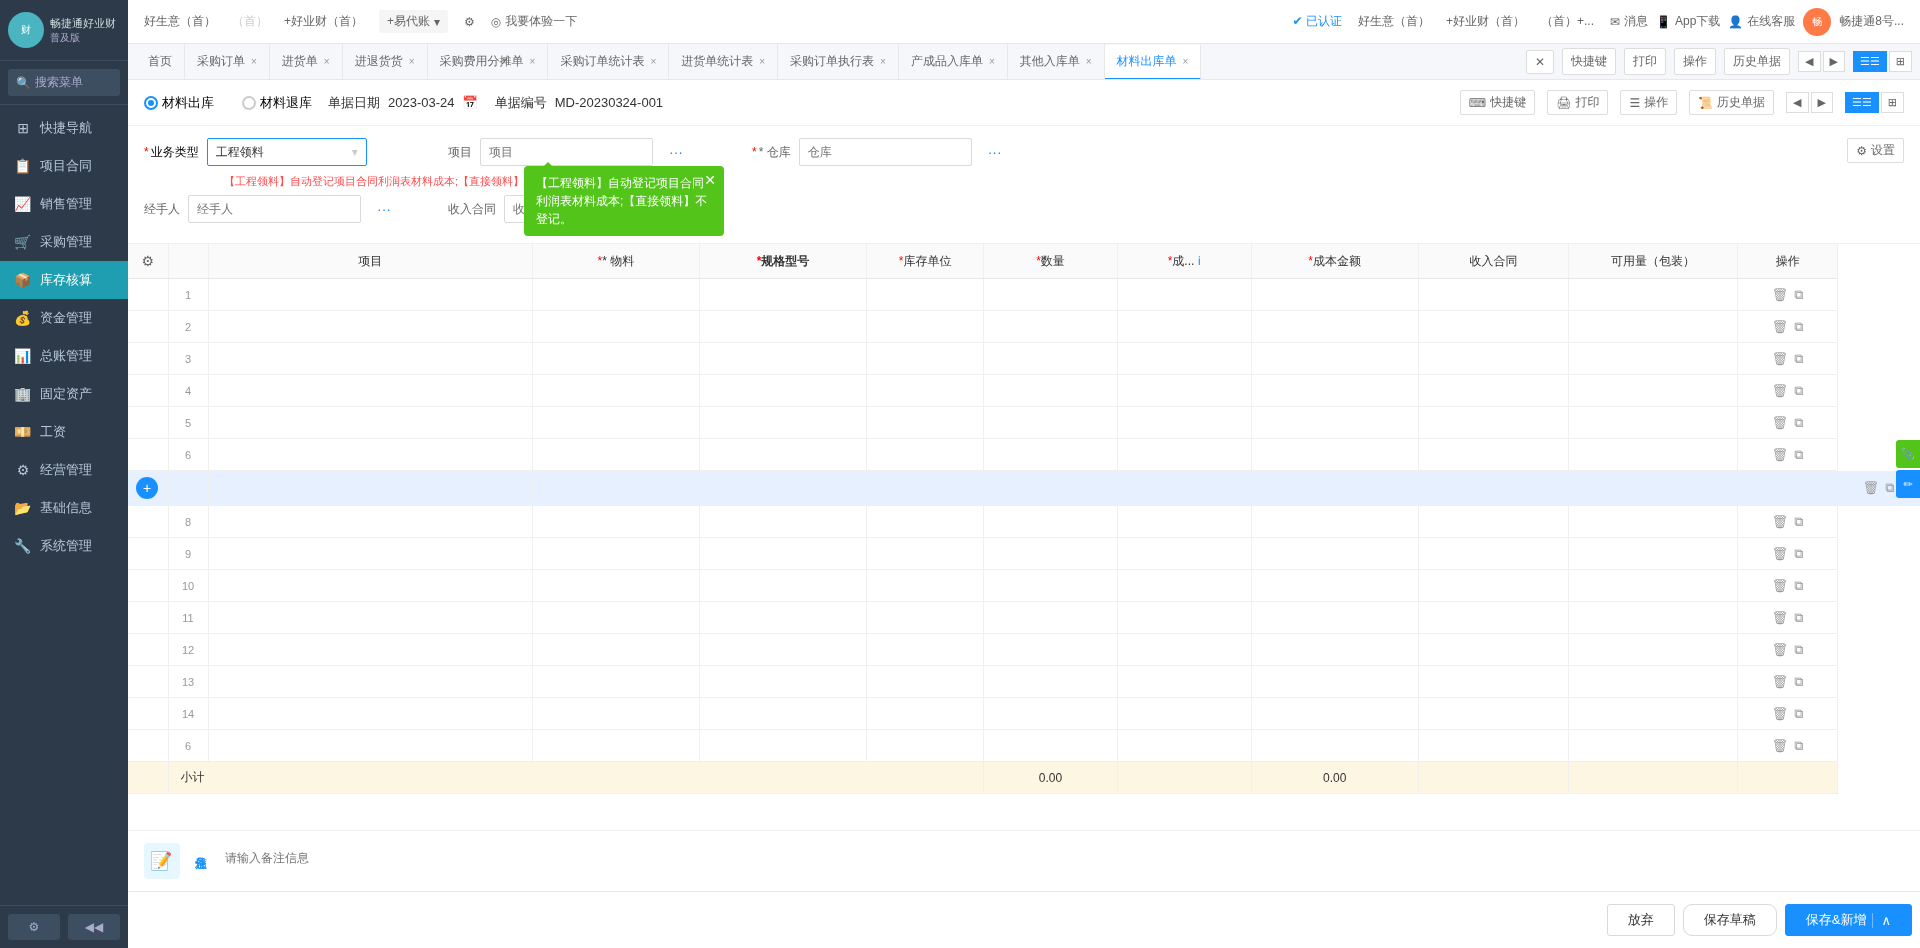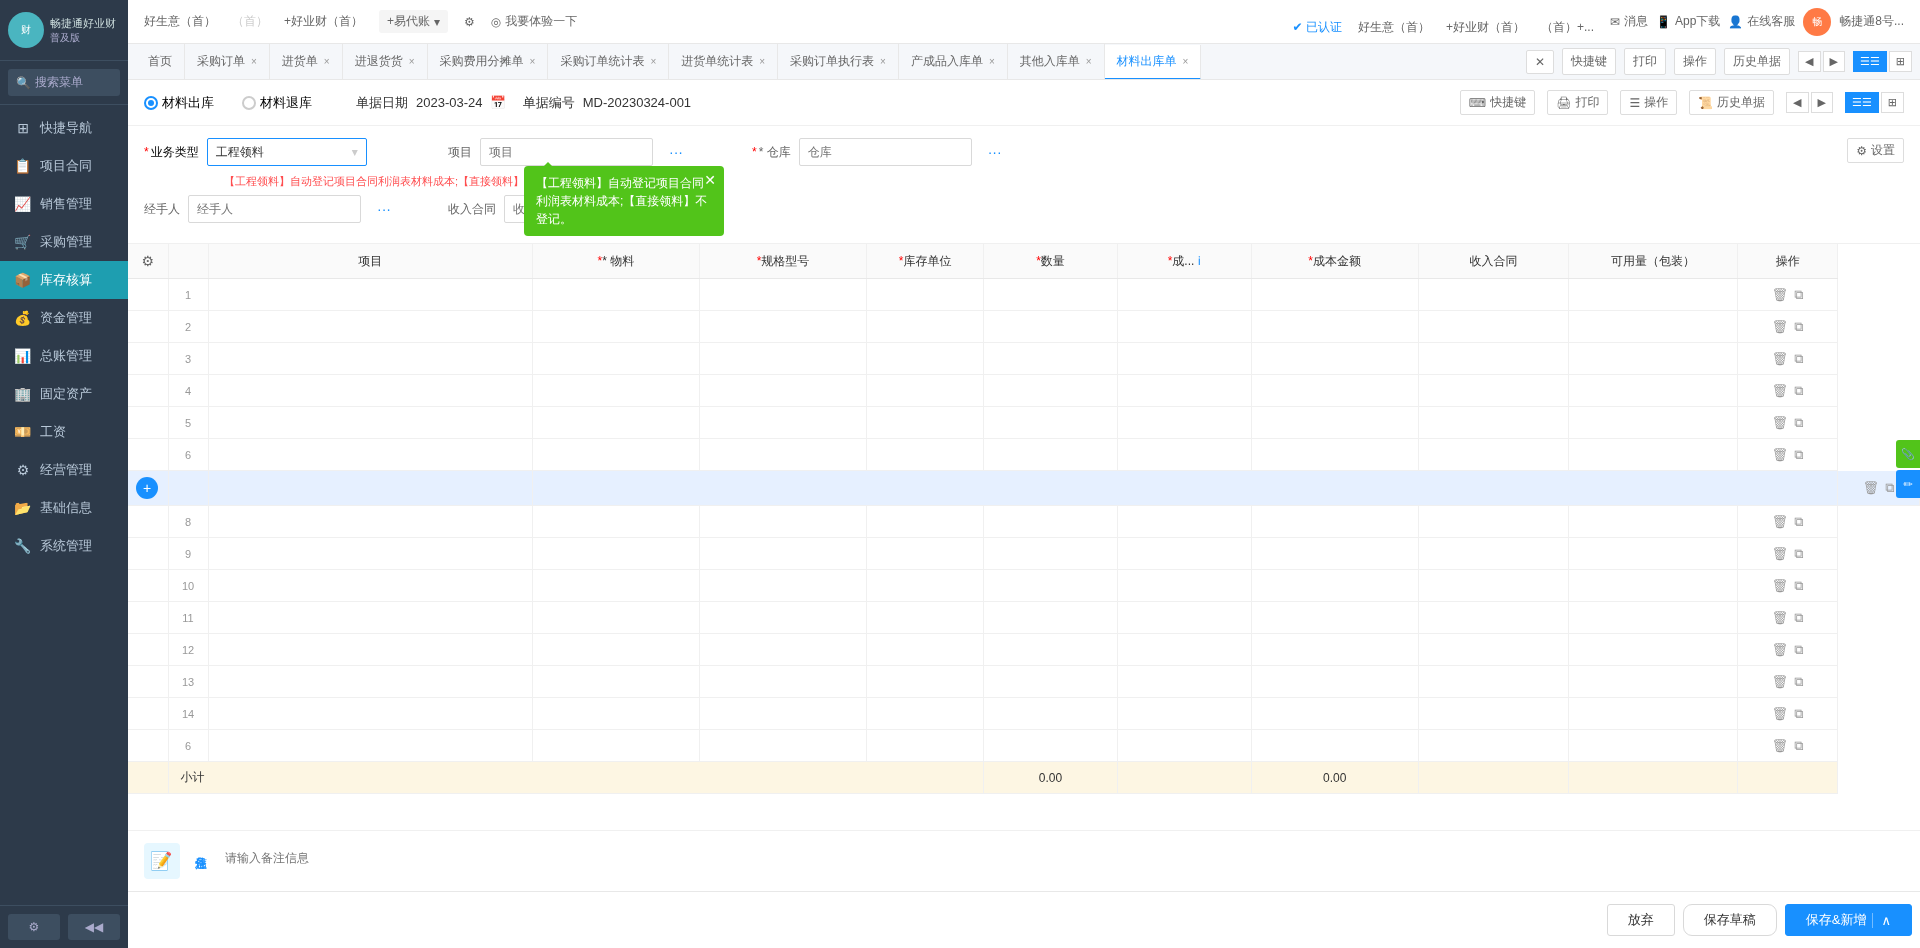--- a/index.html
+++ b/index.html
@@ -24,21 +24,21 @@
     
     .main { flex: 1; display: flex; flex-direction: column; overflow: hidden; }
     
     
     .topbar { background: #fff; border-bottom: 1px solid #e8e8e8; padding: 0 16px; height: 44px; display: flex; align-items: center; justify-content: space-between; flex-shrink: 0; }
     .topbar-left { display: flex; align-items: center; gap: 16px; font-size: 12px; color: #666; }
     .topbar-nav-item { cursor: pointer; color: #666; }
     .topbar-separator { color: #ccc; }
     .topbar-dropdown { display: flex; align-items: center; gap: 4px; cursor: pointer; color: #666; background: #f5f5f5; padding: 3px 8px; border-radius: 3px; }
     .topbar-icon-btn { display: flex; align-items: center; gap: 4px; cursor: pointer; color: #666; font-size: 12px; }
-    .topbar-right { display: flex; align-items: flex-end; gap: 16px; }
+    .topbar-right { display: flex; align-items: center; gap: 16px; }
     .topbar-certified { color: #1890ff; display: flex; align-items: center; gap: 4px; }
     .topbar-user { display: flex; align-items: center; gap: 8px; }
     .user-avatar { width: 28px; height: 28px; background: #ff7a45; border-radius: 50%; display: flex; align-items: center; justify-content: center; color: white; font-size: 10px; }
     
     
     .tabbar { background: #f5f7fa; border-bottom: 1px solid #e8e8e8; padding: 0 8px; display: flex; align-items: center; height: 36px; flex-shrink: 0; overflow-x: auto; }
     .tab-item { display: flex; align-items: center; gap: 6px; padding: 0 12px; height: 100%; font-size: 12px; color: #666; cursor: pointer; white-space: nowrap; border-right: 1px solid #e8e8e8; }
     .tab-item.active { background: #fff; color: #1890ff; border-bottom: 2px solid #1890ff; margin-bottom: -1px; }
     .tab-close { font-size: 10px; color: #999; cursor: pointer; }
     .tabbar-right { margin-left: auto; display: flex; align-items: center; gap: 8px; }
@@ -47,21 +47,21 @@
     
     .content { flex: 1; overflow-y: auto; background: #fff; padding: 0; display: flex; flex-direction: column; }
     
     
     .form-header { padding: 10px 16px; border-bottom: 1px solid #f0f0f0; display: flex; align-items: center; gap: 16px; }
     .radio-group { display: flex; align-items: center; gap: 28px; }
     .radio-item { display: flex; align-items: center; gap: 4px; cursor: pointer; font-size: 13px; }
     .radio-dot { width: 14px; height: 14px; border-radius: 50%; border: 2px solid #ccc; display: flex; align-items: center; justify-content: center; }
     .radio-dot.checked { border-color: #1890ff; }
     .radio-dot.checked::after { content: ''; width: 6px; height: 6px; background: #1890ff; border-radius: 50%; }
-    .doc-date { display: flex; align-items: center; gap: 8px; color: #333; font-size: 13px; margin-left: 28px; }
+    .doc-date { display: flex; align-items: center; gap: 8px; color: #333; font-size: 13px; }
     .doc-number { display: flex; align-items: center; gap: 8px; color: #333; font-size: 13px; }
     .header-right { margin-left: auto; display: flex; align-items: center; gap: 12px; }
     .header-action-btn { display: flex; align-items: center; gap: 4px; font-size: 12px; color: #666; cursor: pointer; padding: 3px 8px; border: 1px solid #ddd; border-radius: 2px; background: #fff; }
     .nav-arrows { display: flex; gap: 2px; }
     .nav-arrow { padding: 3px 6px; border: 1px solid #ddd; cursor: pointer; color: #666; background: #fff; font-size: 11px; }
     .view-toggle { display: flex; gap: 2px; }
     .view-btn { padding: 3px 6px; border: 1px solid #ddd; cursor: pointer; color: #666; background: #fff; font-size: 11px; }
     .view-btn.active { background: #1890ff; color: #fff; border-color: #1890ff; }
     
     
@@ -106,21 +106,21 @@
     .btn-primary { background: #1890ff; border-color: #1890ff; color: #fff; display: flex; align-items: center; gap: 6px; }
     .right-panel-btn { width: 28px; height: 28px; background: #fff; border: 1px solid #e8e8e8; border-right: none; display: flex; align-items: center; justify-content: center; cursor: pointer; color: #666; font-size: 12px; border-radius: 3px 0 0 3px; }
     
     
     .selected-row td { background: #e6f0ff !important; }
     
     th.col-settings { width: 40px; }
     th.col-num { width: 40px; }
     th.col-project { min-width: 80px; }
     th.col-material { min-width: 100px; }
-    th.col-spec { min-width: 100px; }
+    th.col-spec { min-width: 100px; font-weight: bold; }
     th.col-unit { min-width: 70px; }
     th.col-qty { min-width: 80px; }
     th.col-cost { min-width: 80px; }
     th.col-cost-amount { min-width: 100px; }
     th.col-income { min-width: 90px; }
     th.col-available { min-width: 100px; }
     th.col-action { min-width: 60px; }
     
     .settings-gear { font-size: 14px; cursor: pointer; color: #666; }
     

